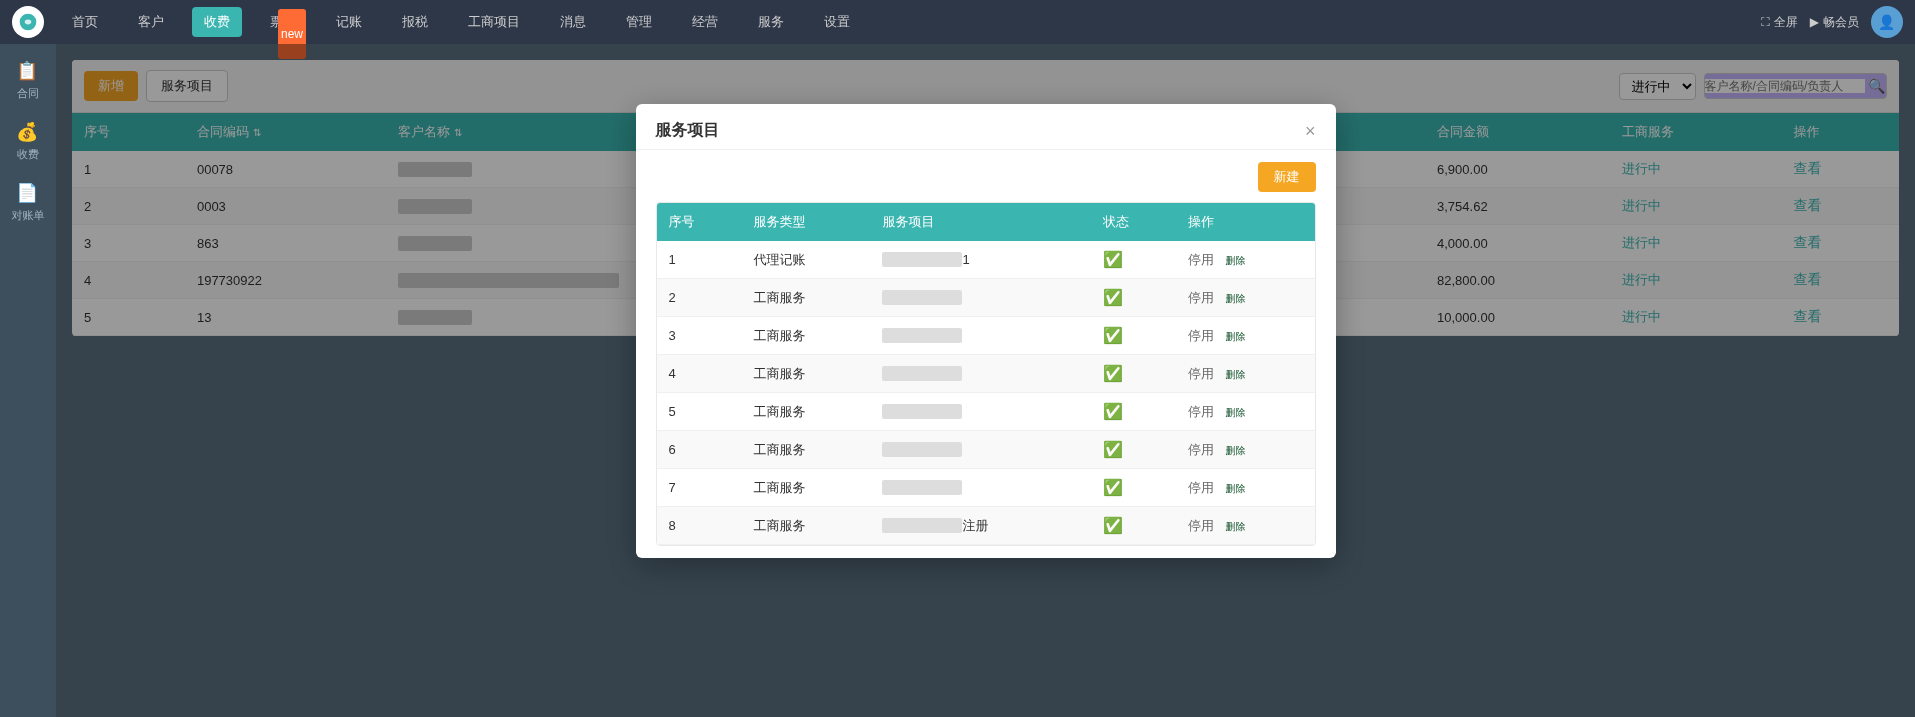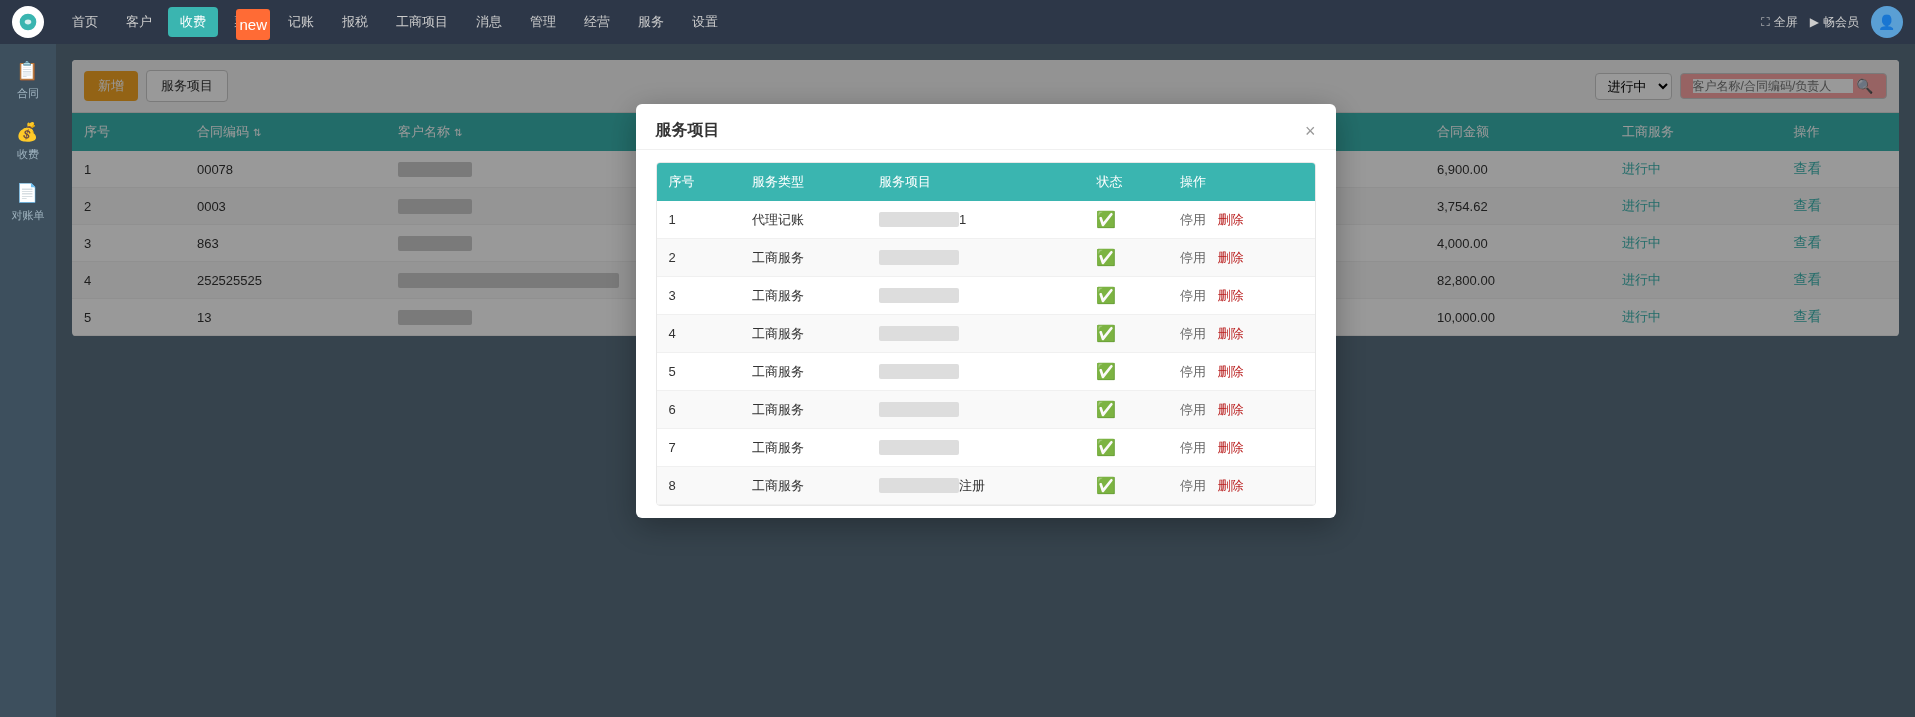--- a/index.html
+++ b/index.html
@@ -10,30 +10,30 @@
       display: flex; align-items: center;
       background: #2d3748; height: 44px; padding: 0 12px;
       position: relative; z-index: 100;
     }
     .top-nav .logo {
       width: 32px; height: 32px; border-radius: 50%;
       background: #fff; display: flex; align-items: center; justify-content: center;
       margin-right: 16px; flex-shrink: 0;
     }
     .top-nav .logo svg { width: 20px; height: 20px; }
-    .nav-items { display: flex; align-items: center; gap: 4px; flex: 1; }
+    .nav-items { display: flex; align-items: center; gap: 16px; flex: 1; }
     .nav-item {
       color: #ccc; padding: 6px 12px; cursor: pointer; border-radius: 4px;
       font-size: 13px; position: relative;
     }
     .nav-item.active { background: #3ab5b0; color: #fff; }
     .nav-item .new-badge {
       position: absolute; top: 2px; right: 2px;
-      background: #ff6b35; color: #fff; font-size: 15px;
-      padding: 8px 3px; border-radius: 3px; line-height: 1;
+      background: #ff6b35; color: #fff; font-size: 12px;
+      padding: 19px 3px; border-radius: 3px; line-height: 1;
     }
     .nav-right { display: flex; align-items: center; gap: 12px; margin-left: auto; }
     .nav-right .fullscreen-btn { color: #ccc; font-size: 12px; display: flex; align-items: center; gap: 4px; cursor: pointer; }
     .nav-right .vip-btn { color: #ccc; font-size: 12px; display: flex; align-items: center; gap: 4px; cursor: pointer; }
     .nav-right .avatar {
       width: 32px; height: 32px; border-radius: 50%;
       background: #5a9fd4; display: flex; align-items: center; justify-content: center;
       color: #fff; font-size: 14px; cursor: pointer;
     }
 
@@ -71,21 +71,21 @@
       background: #fff; color: #333; border: 1px solid #ccc; padding: 6px 14px;
       border-radius: 4px; cursor: pointer; font-size: 13px;
     }
     .toolbar-right { margin-left: auto; display: flex; align-items: center; gap: 8px; }
     .status-select {
       border: 1px solid #ccc; padding: 4px 8px; border-radius: 4px; font-size: 13px;
       background: #fff; cursor: pointer;
     }
     .search-box {
       display: flex; align-items: center; border: 1px solid #ccc; border-radius: 4px;
-      padding: 4px 12px; background: #fca5a5; gap: 4px;
+      padding: 4px 0; background: #c4b5fd; gap: 4px;
     }
     .search-box input {
       border: none; outline: none; font-size: 12px; width: 160px;
       color: #999;
     }
     .search-icon-btn { color: #666; cursor: pointer; font-size: 14px; }
 
     
     .data-table { width: 100%; border-collapse: collapse; }
     .data-table thead tr { background: #3ab5b0; color: #fff; }
@@ -134,21 +134,21 @@
     }
     .modal-table-wrap { overflow-y: auto; flex: 1; border: 1px solid #e8e8e8; border-radius: 4px; }
     .modal-table { width: 100%; border-collapse: collapse; }
     .modal-table thead tr { background: #3ab5b0; color: #fff; }
     .modal-table thead th { padding: 10px 12px; text-align: left; font-weight: normal; font-size: 13px; }
     .modal-table tbody tr { border-bottom: 1px solid #f0f0f0; }
     .modal-table tbody tr:nth-child(even) { background: #f9f9f9; }
     .modal-table tbody td { padding: 9px 12px; font-size: 13px; color: #333; }
     .status-check { color: #3ab5b0; font-size: 16px; }
     .action-stop { color: #666; cursor: pointer; margin-right: 8px; font-size: 13px; }
-    .action-delete { color: #b91c1c; cursor: pointer; font-size: 13px; }
+    .action-delete { color: #14532d; cursor: pointer; font-size: 10px; }
     .modal-table-container { position: relative; }
   </style>
 </head>
 <body>
 
 <div class="top-nav">
   <div class="logo">
     <svg viewBox="0 0 24 24" fill="none">
       <circle cx="12" cy="12" r="10" fill="#3ab5b0"></circle>
       <path d="M8 12 C8 8 16 8 16 12 C16 16 8 16 8 12Z" fill="white" opacity="0.8"></path>
@@ -257,21 +257,21 @@
     <td>863</td>
     <td><span class="blurred-text">████████</span></td>
     <td>小规模记账</td>
     <td>202305-202404</td>
     <td>4,000.00</td>
     <td><span class="status-badge-active">进行中</span></td>
     <td><a class="action-link">查看</a></td>
   </tr>
             <tr>
     <td>4</td>
-    <td>252525525</td>
+    <td>197730922</td>
     <td><span class="blurred-text">████████████████████████</span></td>
     <td>一般纳税人...</td>
     <td>201807-202403</td>
     <td>82,800.00</td>
     <td><span class="status-badge-active">进行中</span></td>
     <td><a class="action-link">查看</a></td>
   </tr>
             <tr>
     <td>5</td>
     <td>13</td>
@@ -286,20 +286,23 @@
       </table>
     </div>
 
     <div class="modal-overlay">
       <div class="modal">
         <div class="modal-header">
           <span class="modal-title">服务项目</span>
           <button class="modal-close">×</button>
         </div>
         <div class="modal-body">
+          <div class="modal-toolbar">
+            <button class="btn-modal-new">新建</button>
+          </div>
           <div class="modal-table-container" style="position:relative; flex:1; overflow:hidden;">
             <div class="modal-table-wrap">
               <table class="modal-table">
                 <thead>
                   <tr>
                     <th>序号</th>
                     <th>服务类型</th>
                     <th>服务项目</th>
                     <th>状态</th>
                     <th>操作</th>

